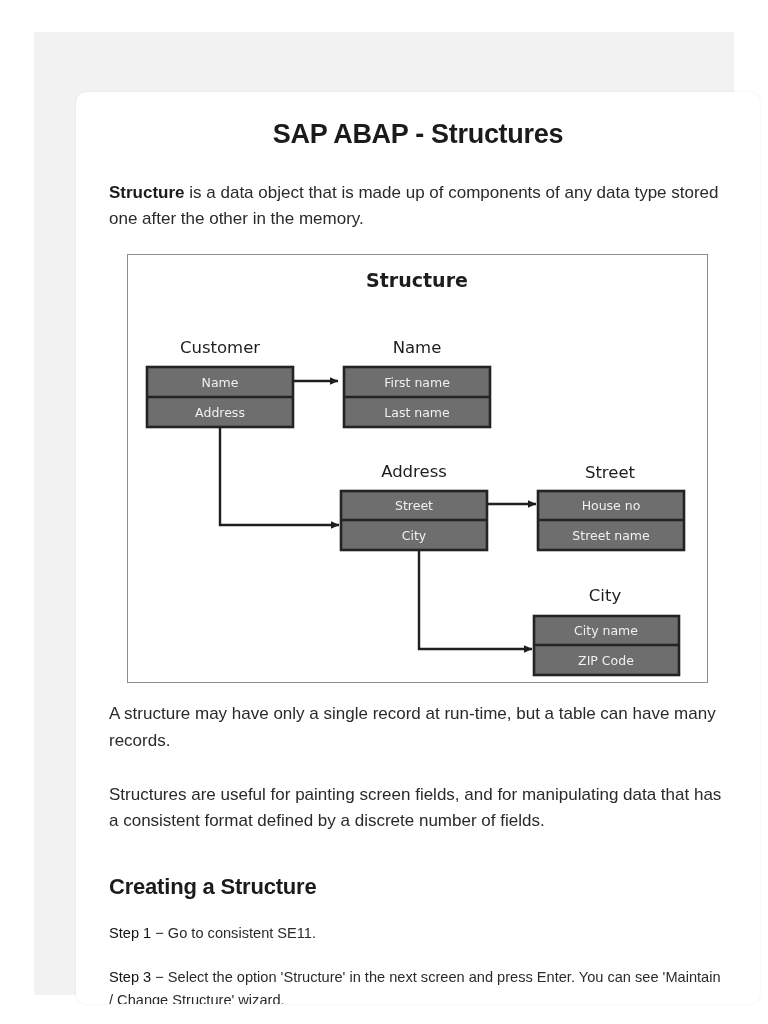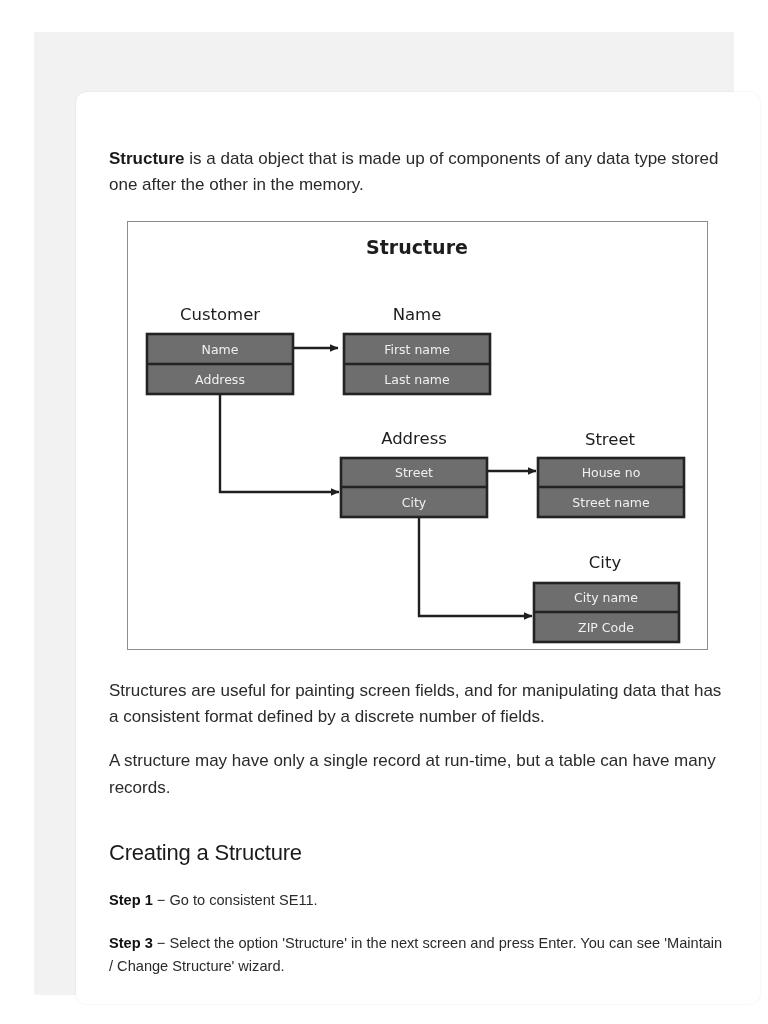--- a/index.html
+++ b/index.html
@@ -54,32 +54,32 @@
     font-size: 17px;
     line-height: 1.55;
     color: #2a2a2a;
   }
   p.body-text.tight { margin-top: 18px; }
   .b { font-weight: bold; color: #1b1b1b; }
 
   h2.section-heading {
     margin: 38px 0 0 0;
     font-size: 22px;
-    font-weight: normal;
+    font-weight: bold;
     color: #1b1b1b;
     line-height: 1.3;
     letter-spacing: -0.2px;
   }
   p.step-text {
     margin: 21px 0 0 0;
     font-size: 14.6px;
     line-height: 1.55;
     color: #2a2a2a;
   }
-  .step-label { font-weight: bold; color: #111111; }
+  .step-label { font-weight: normal; color: #111111; }
 
   
   .diagram-frame {
     position: relative;
     margin: 22px 0 0 18px;
     width: 581px;
     height: 429px;
     border: 1px solid #8d8d8d;
     background: #ffffff;
     box-sizing: border-box;
@@ -103,20 +103,21 @@
     fill: #f0f0f0;
   }
 </style>
 </head>
 <body>
 
 <div class="page-shell">
   <div class="content-card">
     <div class="card-inner">
 
+      <h1 class="page-title">SAP ABAP - Structures</h1>
 
       <p class="body-text"><span class="b">Structure</span><span> is a data object that is made up of components of any data type stored one after the other in the memory.</span></p>
 
       <div class="diagram-frame">
         <svg width="579" height="427" viewBox="0 0 579 427" xmlns="http://www.w3.org/2000/svg">
           <defs>
             <marker id="arrowhead" markerWidth="9" markerHeight="8" refX="8.5" refY="4" orient="auto" markerUnits="userSpaceOnUse">
               <path d="M0,0 L9,4 L0,8 Z" fill="#1f1f1f"></path>
             </marker>
           </defs>
@@ -166,23 +167,23 @@
           <g>
             <text class="dg-label" x="477" y="346" text-anchor="middle">City</text>
             <rect x="406" y="361" width="145" height="59" fill="#6e6e6e" stroke="#232323" stroke-width="2.6"></rect>
             <line x1="406" y1="390" x2="551" y2="390" stroke="#232323" stroke-width="2.6"></line>
             <text class="dg-cell-text" x="478" y="380" text-anchor="middle">City name</text>
             <text class="dg-cell-text" x="478" y="410" text-anchor="middle">ZIP Code</text>
           </g>
         </svg>
       </div>
 
+      <p class="body-text tight">A structure may have only a single record at run-time, but a table can have many records.</p>
+
       <p class="body-text">Structures are useful for painting screen fields, and for manipulating data that has a consistent format defined by a discrete number of fields.</p>
-
-      <p class="body-text tight">A structure may have only a single record at run-time, but a table can have many records.</p>
 
       <h2 class="section-heading">Creating a Structure</h2>
 
       <p class="step-text"><span class="step-label">Step 1</span><span> − </span><span>Go to consistent SE11.</span></p>
 
 
       <p class="step-text"><span class="step-label">Step 3</span><span> − </span><span>Select the option 'Structure' in the next screen and press Enter. You can see 'Maintain / Change Structure' wizard.</span></p>
 
     </div>
   </div>

